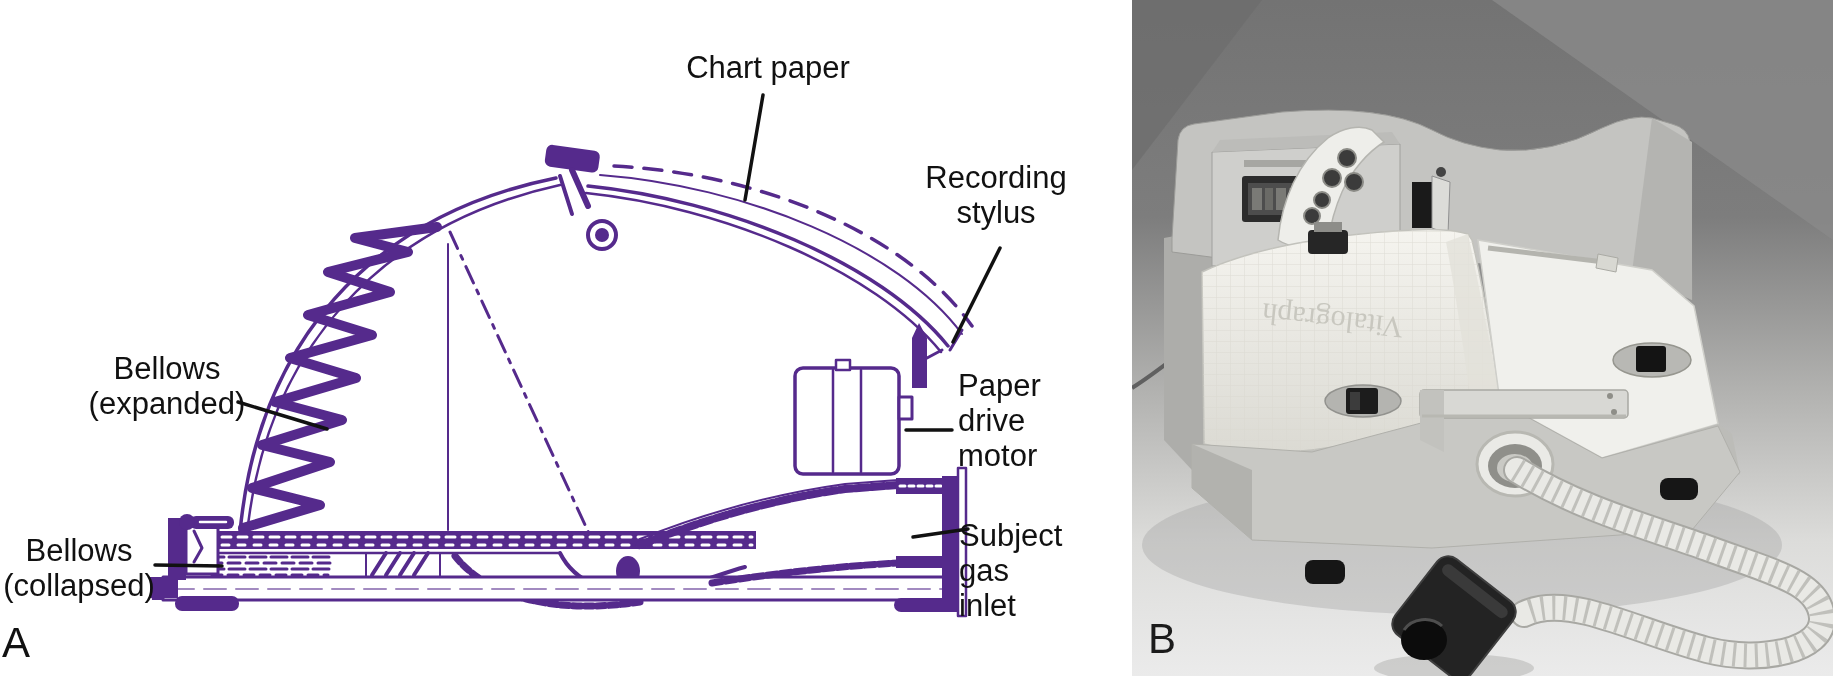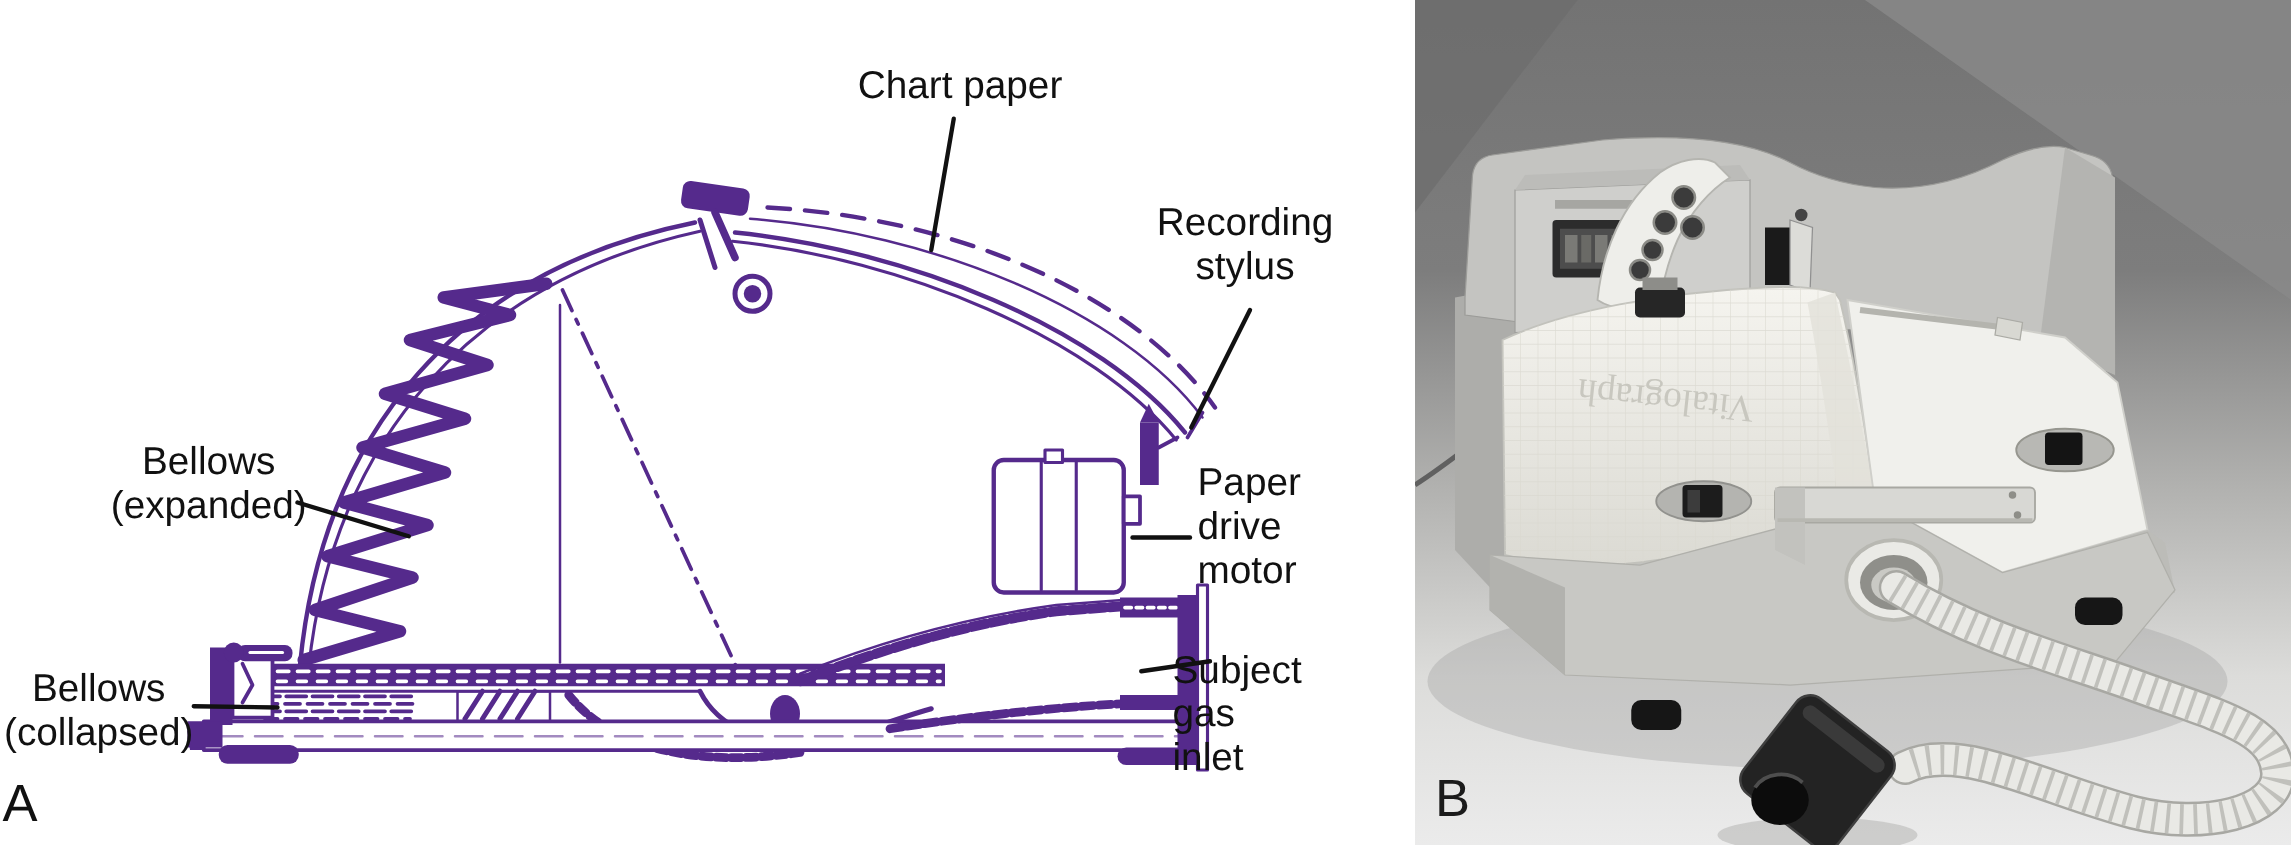--- a/index.html
+++ b/index.html
@@ -123,21 +123,21 @@
   <div class="lbl center" style="left:618px;top:50px;width:300px;">Chart paper</div>
   <div class="lbl center" style="left:896px;top:160px;width:200px;">Recording
 stylus</div>
   <div class="lbl center" style="left:67px;top:351px;width:200px;">Bellows
 (expanded)</div>
   <div class="lbl center" style="left:0px;top:533px;width:158px;">Bellows
 (collapsed)</div>
   <div class="lbl" style="left:958px;top:368px;width:150px;">Paper
 drive
 motor</div>
-  <div class="lbl" style="left:938px;top:518px;width:150px;">Subject
+  <div class="lbl" style="left:959px;top:518px;width:150px;">Subject
 gas
 inlet</div>
   <div class="panel-letter" style="left:2px;top:622px;">A</div>
 
   <svg id="panelB-svg" width="701" height="676" viewBox="0 0 701 676">
     <defs>
       <linearGradient id="bgGrad" x1="0" y1="0" x2="0" y2="1">
         <stop offset="0" stop-color="#737373"></stop>
         <stop offset="0.32" stop-color="#7d7d7d"></stop>
         <stop offset="0.58" stop-color="#b2b2b0"></stop>

